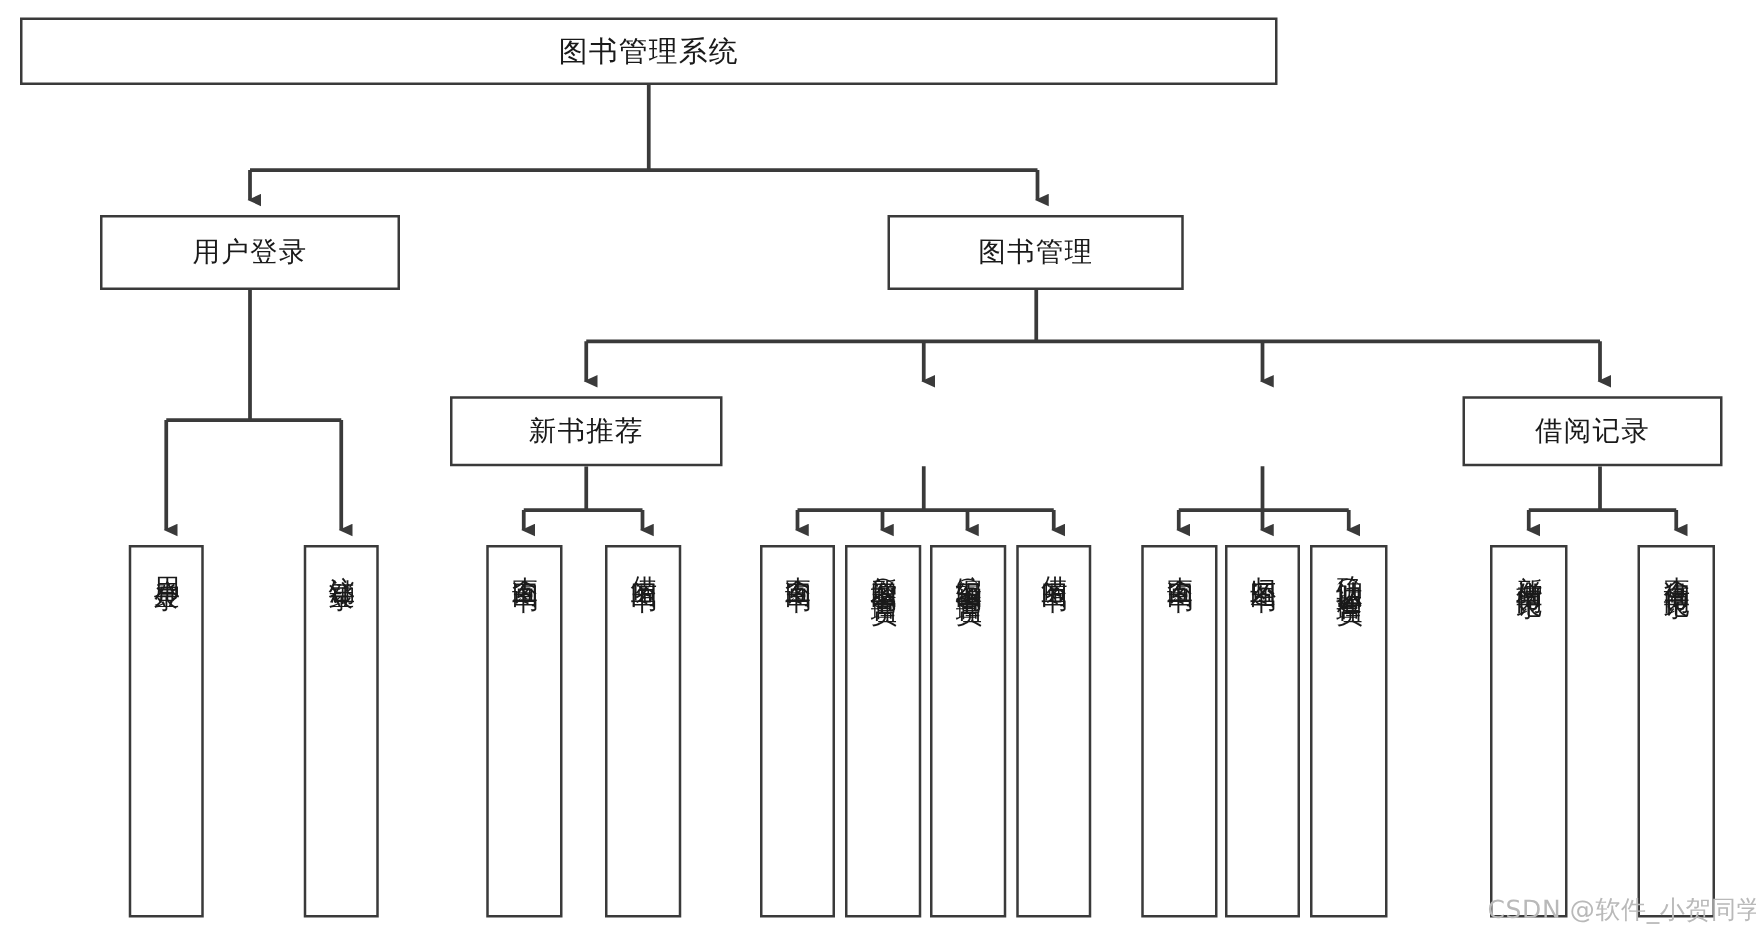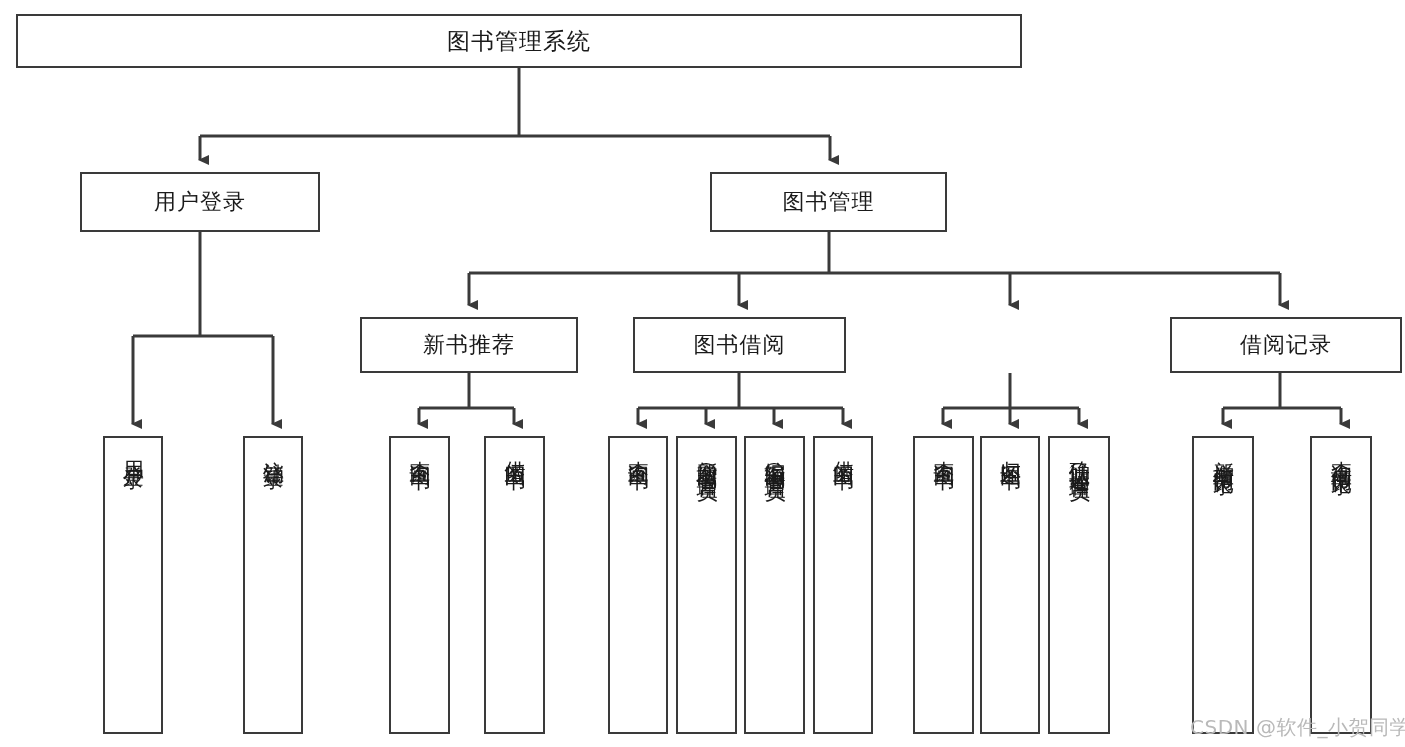--- a/index.html
+++ b/index.html
@@ -129,24 +129,21 @@
   <div class="node level2" style="left: 80px; top: 172px; width: 240px; height: 60px; border-color: rgb(58, 58, 58); background: rgb(255, 255, 255); color: rgb(26, 26, 26);">
     <span class="htext">用户登录</span>
   </div>
   <div class="node level2" style="left: 710px; top: 172px; width: 237px; height: 60px; border-color: rgb(58, 58, 58); background: rgb(255, 255, 255); color: rgb(26, 26, 26);">
     <span class="htext">图书管理</span>
   </div>
 
   <div class="node level2" style="left: 360px; top: 317px; width: 218px; height: 56px; border-color: rgb(58, 58, 58); background: rgb(255, 255, 255); color: rgb(26, 26, 26);">
     <span class="htext">新书推荐</span>
   </div>
-  <div class="node level2" style="left: 633px; top: 317px; width: 213px; height: 56px; border-color: rgb(58, 58, 58); background: rgb(255, 255, 255); color: rgb(26, 26, 26);">
-    <span class="htext">图书借阅</span>
-  </div>
-  <div class="node level2" style="left: 1170px; top: 317px; width: 232px; height: 56px; border-color: rgb(58, 58, 58); background: rgb(255, 255, 255); color: rgb(26, 26, 26); justify-content: center;">
+  <div class="node level2" style="left: 1170px; top: 317px; width: 208px; height: 56px; border-color: rgb(58, 58, 58); background: rgb(255, 255, 255); color: rgb(26, 26, 26); justify-content: center;">
     <span class="htext">借阅记录</span>
   </div>
 
   <div class="node leaf" style="left: 103px; top: 436px; width: 60px; height: 298px; border-color: rgb(58, 58, 58); background: rgb(255, 255, 255); color: rgb(26, 26, 26);">
     <span class="vtext">用户登录</span>
   </div>
   <div class="node leaf" style="left: 243px; top: 436px; width: 60px; height: 298px; border-color: rgb(58, 58, 58); background: rgb(255, 255, 255); color: rgb(26, 26, 26);">
     <span class="vtext">注销登录</span>
   </div>
   <div class="node leaf" style="left: 389px; top: 436px; width: 61px; height: 298px; border-color: rgb(58, 58, 58); background: rgb(255, 255, 255); color: rgb(26, 26, 26);">

